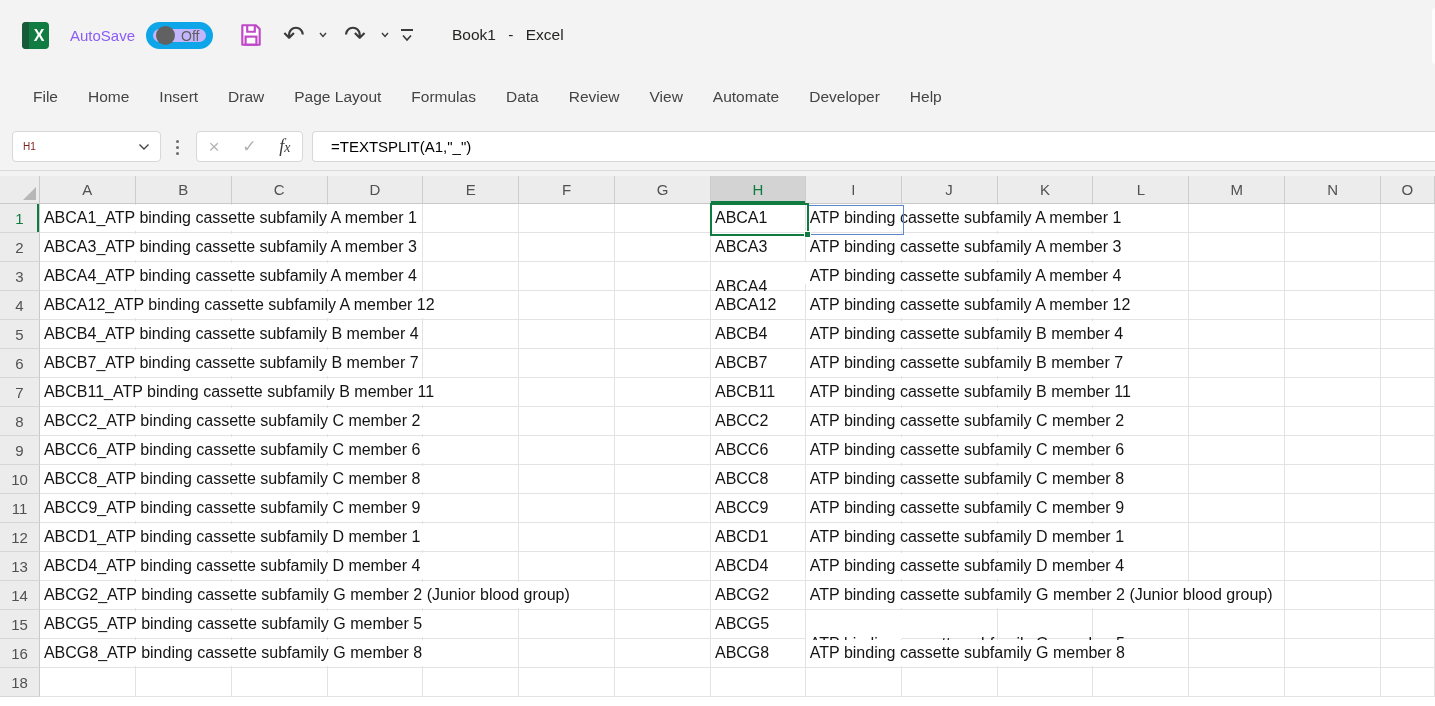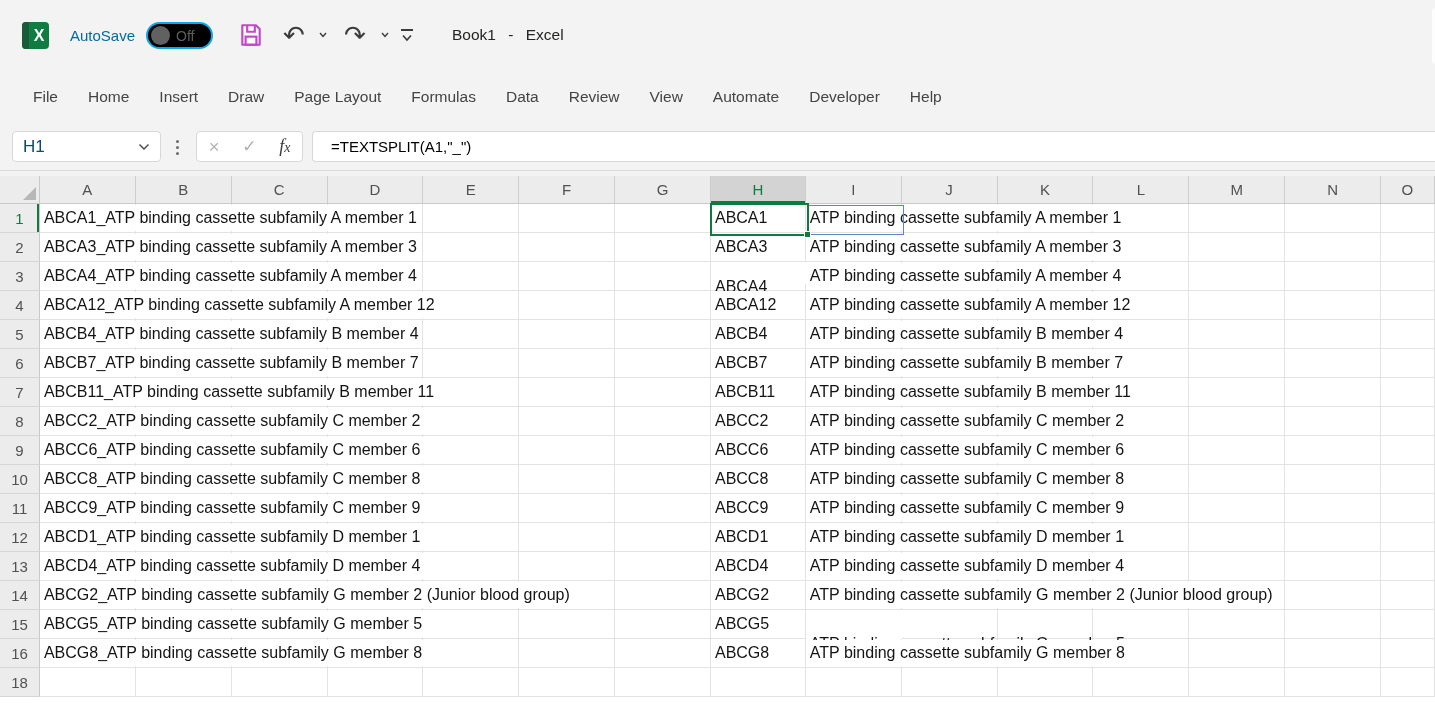--- a/index.html
+++ b/index.html
@@ -8,23 +8,23 @@
 
   
   .titlebar { position:absolute; top:0; left:0; width:1435px; height:70px;
               background:#f3f3f3; display:flex; align-items:center; }
   .excel-logo { position:absolute; left:22px; top:22px; width:27px; height:27px;
                 border-radius:4px; background:#107c41; display:flex; }
   .excel-logo .strip { width:7px; height:100%; background:#185c37;
                        border-radius:4px 0 0 4px; }
   .excel-logo .x { flex:1; color:#fff; font-weight:bold; font-size:16px;
                    display:flex; align-items:center; justify-content:center; }
-  .autosave-label { position:absolute; left:70px; font-size:15px; color:#0369a1; }
+  .autosave-label { position:absolute; left:70px; font-size:15px; color:#8b5cf6; }
   .autosave-toggle { position:absolute; left:146px; top:22px; width:67px; height:27px;
-                     background:#000000; border:2px solid #0ea5e9; border-radius:14px;
+                     background:#c4b5fd; border:7px solid #0ea5e9; border-radius:14px;
                      display:flex; align-items:center; }
   .autosave-knob { width:19px; height:19px; border-radius:50%; background:#616161;
                    margin-left:3px; }
   .autosave-state { font-size:14px; color:#5f5f5f; margin-left:6px; }
   .qat-btn { position:absolute; top:18px; width:34px; height:34px; display:flex;
              align-items:center; justify-content:center; border-radius:4px; }
   .undo-glyph, .redo-glyph { font-family:"DejaVu Sans", sans-serif; font-size:26px;
              color:#3b3b3b; line-height:1; }
   .mini-chevron { position:absolute; top:30px; width:10px; height:10px; }
   .qat-sep-chevron { position:absolute; left:396px; top:22px; width:22px; height:26px;
@@ -46,21 +46,21 @@
             background:#f3f3f3; display:flex; align-items:center; padding-left:18px; }
   .tab { font-size:15.5px; color:#444; padding:8px 15px; white-space:nowrap;
          border-radius:4px; }
 
   
   .formula-row { position:absolute; top:123px; left:0; width:1435px; height:48px;
                  background:#f3f3f3; border-bottom:1px solid #d9d9d9; }
   .name-box { position:absolute; left:12px; top:8px; width:149px; height:31px;
               background:#fff; border:1px solid #d8d8d8; border-radius:4px;
               display:flex; align-items:center; }
-  .name-text { margin-left:10px; font-size:17px; color:#0c4a6e; flex:1; }
+  .name-text { margin-left:10px; font-size:10px; color:#7f1d1d; flex:1; }
   .name-chevron { margin-right:10px; }
   .fb-dots { position:absolute; left:172px; top:9px; height:30px; width:10px;
              display:flex; flex-direction:column; align-items:center; justify-content:center; gap:3px; }
   .fb-dots i { width:3px; height:3px; border-radius:50%; background:#6b6b6b; }
   .cmd-box { position:absolute; left:196px; top:8px; width:107px; height:31px;
              background:#fff; border:1px solid #d8d8d8; border-radius:4px;
              display:flex; align-items:center; justify-content:space-around; }
   .cancel-x { font-size:19px; color:#b5b5b5; line-height:1; }
   .enter-check { font-size:17px; color:#b0b0b0; line-height:1; font-family:"DejaVu Sans",sans-serif; }
   .fx { font-family:"Liberation Serif", serif; font-style:italic; font-size:18px;

